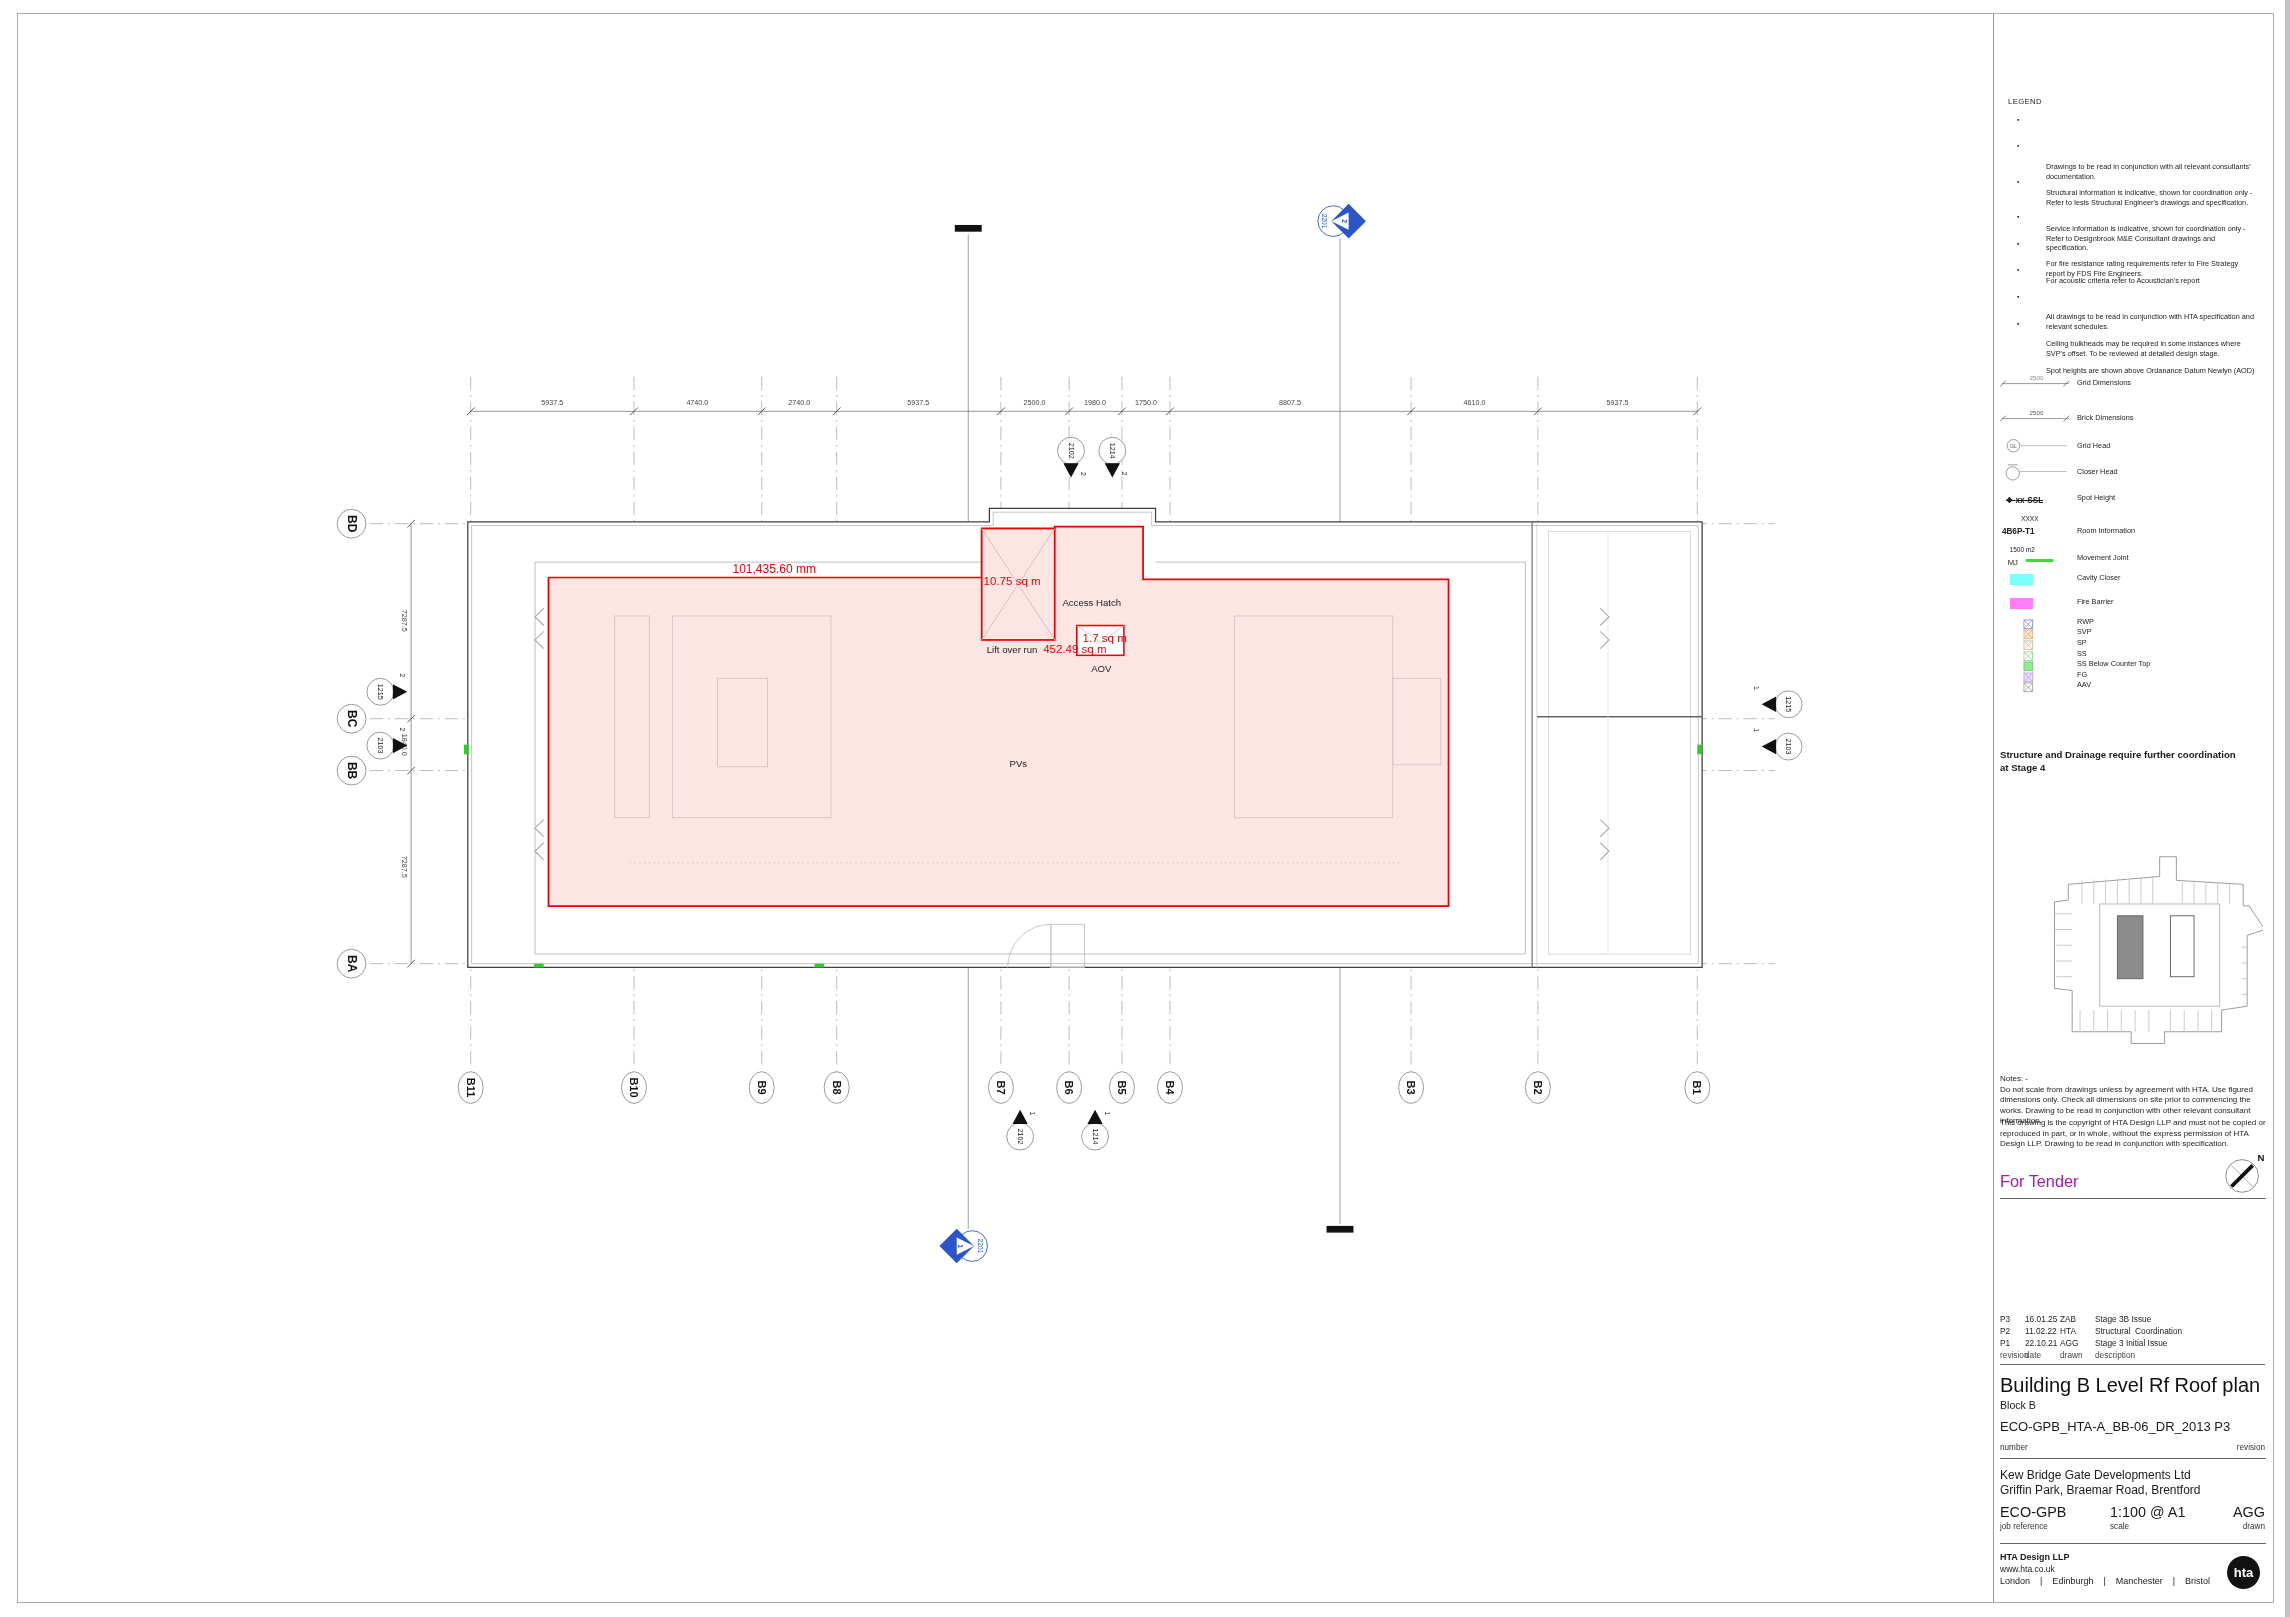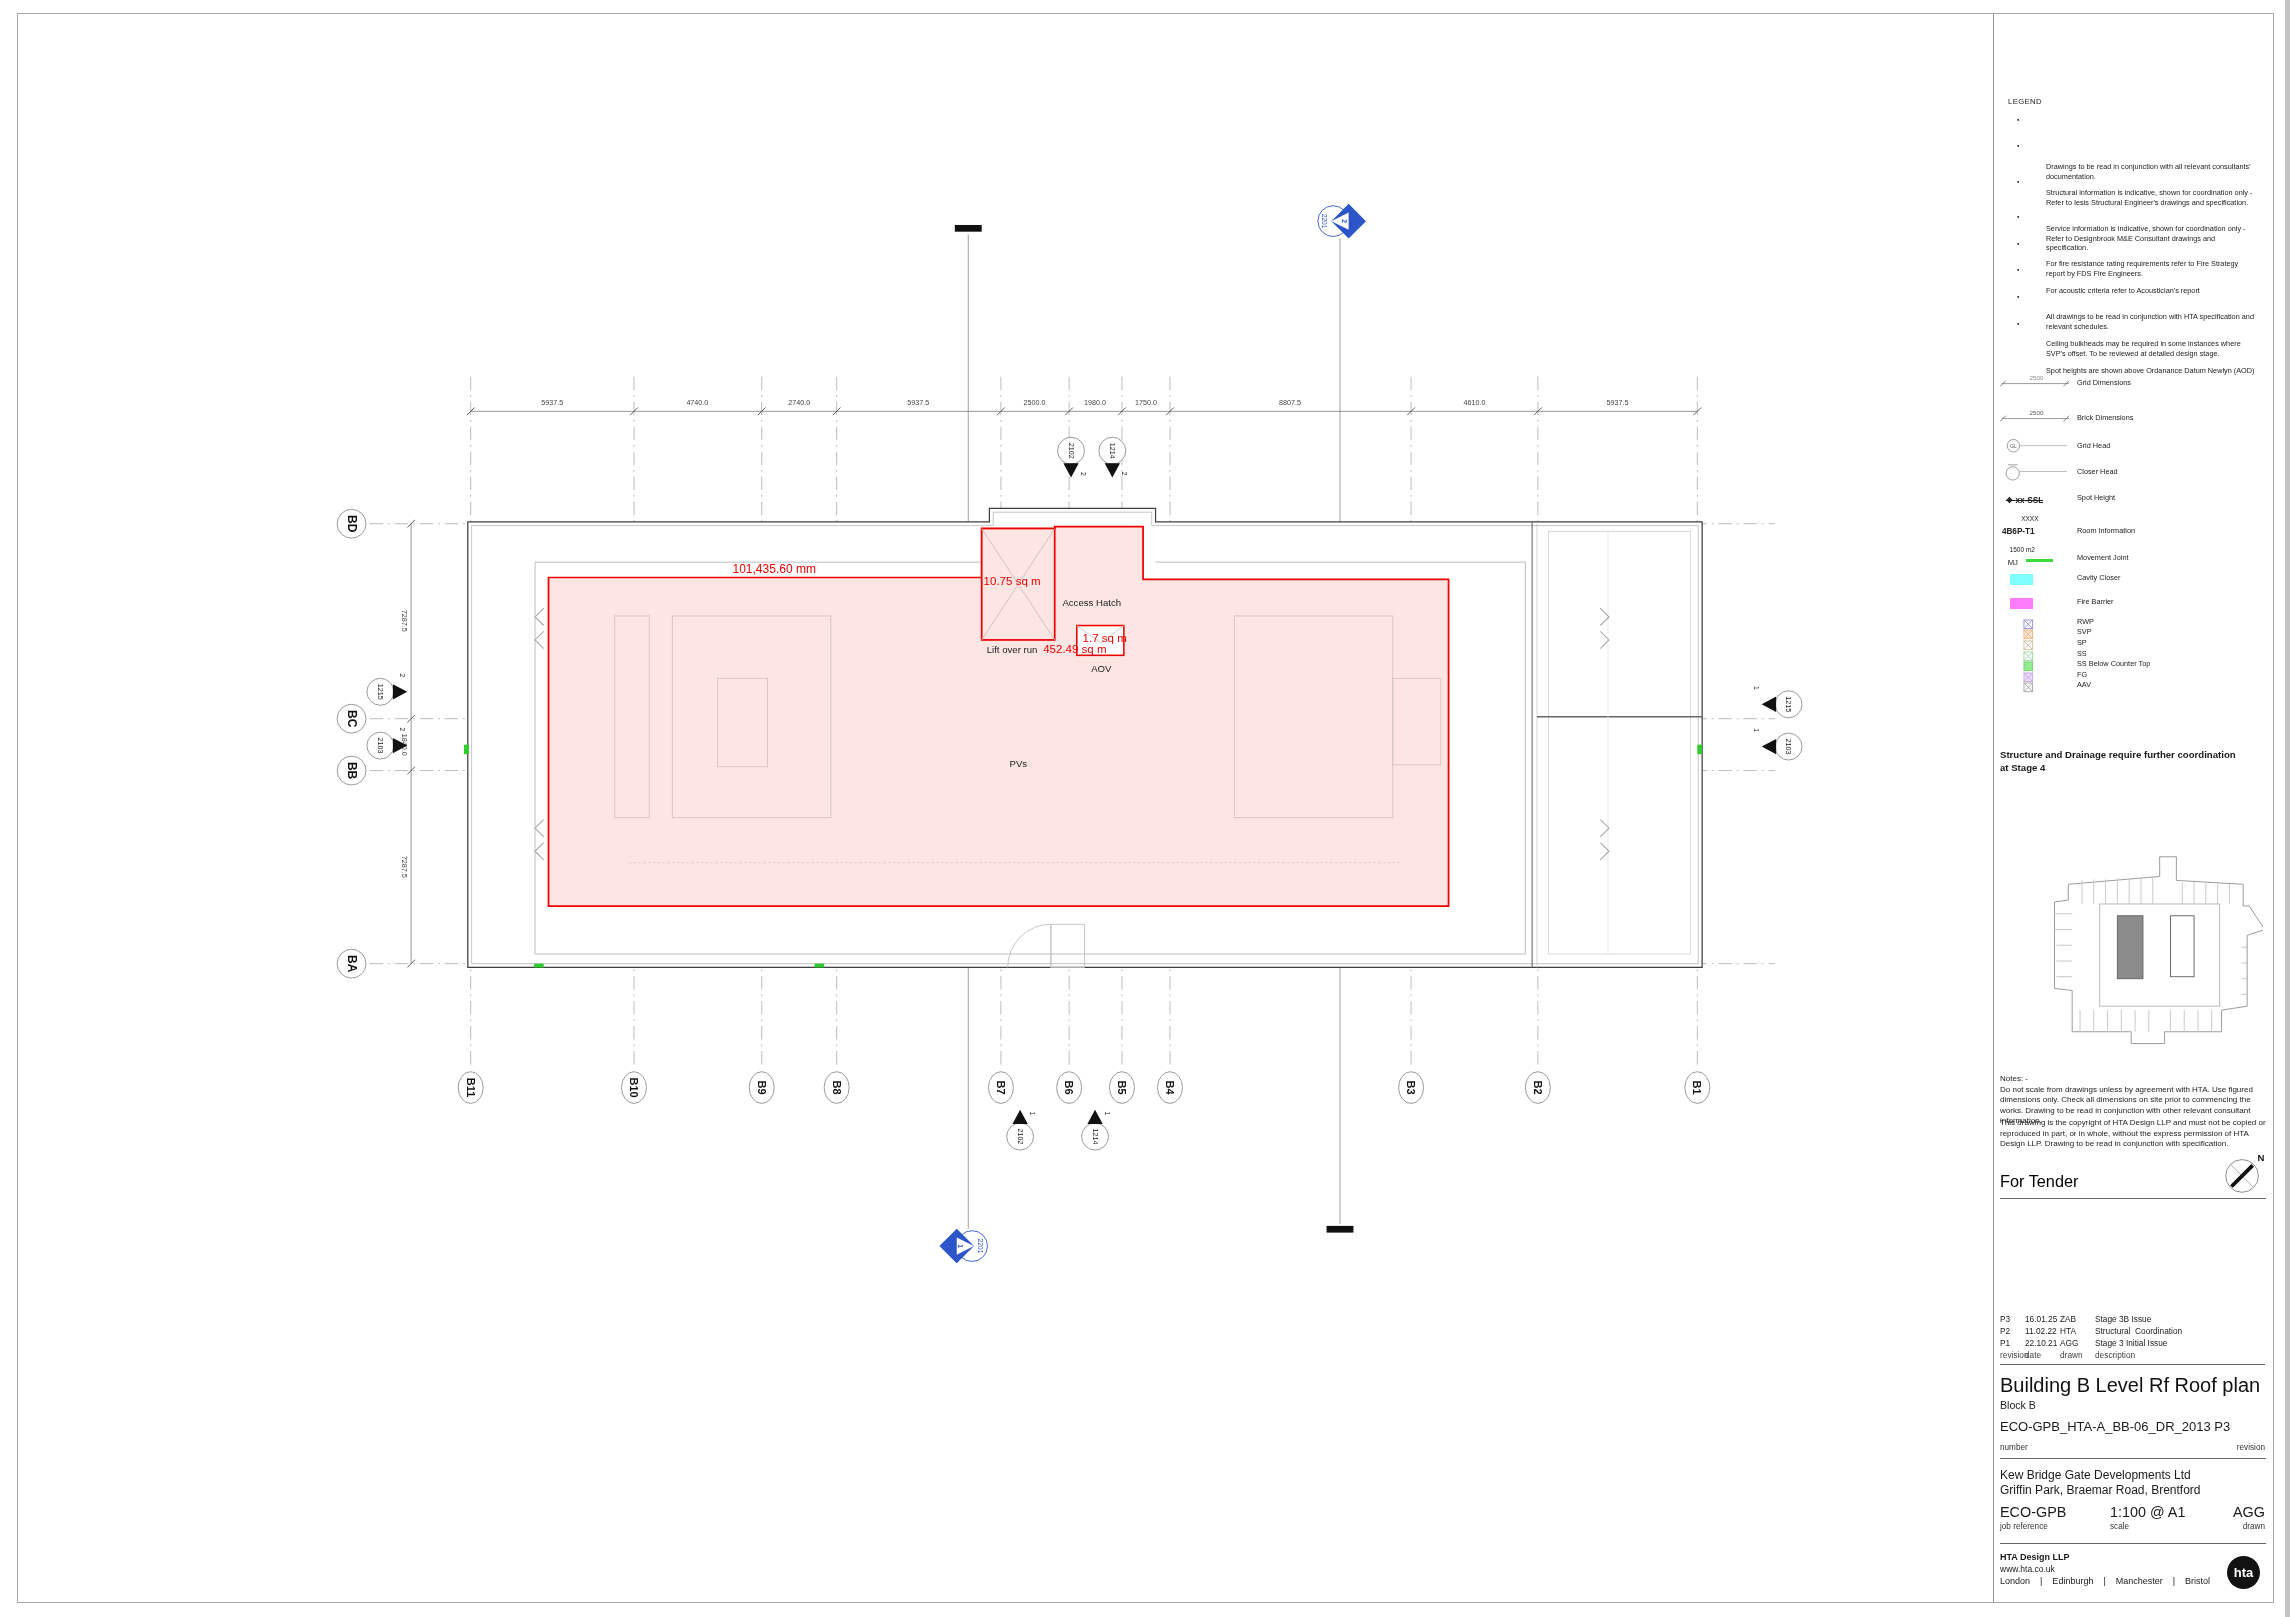--- a/index.html
+++ b/index.html
@@ -22,21 +22,21 @@
   .lg-note{left:2046px;width:213px;font-size:7.3px;line-height:1.32;color:#222;margin-top:46px;}
   .lg-bullet{left:2017px;font-size:6.7px;color:#222;}
   .lg-row{left:2000px;width:265px;height:17.3px;}
   .lg-icon{position:absolute;left:0;top:0;}
   .lg-label{position:absolute;left:77px;top:1.9px;font-size:7.3px;color:#222;}
   .lg-sym-txt{font-size:8.2px;font-weight:bold;color:#222;}
   .lg-sym-sub{font-size:6.5px;color:#222;}
   .swatch{display:inline-block;width:23px;height:10.6px;}
   .structure-note{left:2000px;top:749px;font-size:9.6px;font-weight:bold;line-height:1.35;white-space:pre-line;width:259px;}
   .notes-txt{left:2000px;top:1074px;width:267px;font-size:8px;line-height:1.32;white-space:pre-line;color:#222;}
-  .for-tender{left:2000px;top:1172px;font-size:16.3px;color:#000000;}
+  .for-tender{left:2000px;top:1172px;font-size:16.3px;color:#a21caf;}
   .rule{border-top:1px solid #666;height:0;}
   .rev-table{left:2000px;top:1313px;width:265px;font-size:8.3px;color:#222;border-bottom:1px solid #666;padding-bottom:2.9px;}
   .rev-row{display:grid;grid-template-columns:25px 35px 35px auto;line-height:1.45;white-space:pre;}
   .tb-title{left:2000px;top:1374px;font-size:20px;color:#111;}
   .tb-sub{left:2000px;top:1399px;font-size:10.6px;}
   .tb-number{left:2000px;top:1419px;font-size:13px;}
   .tb-slabel{font-size:8.2px;color:#333;}
   .tb-client{left:2000px;top:1468px;font-size:12px;line-height:1.25;white-space:pre-line;}
   .tb-big{font-size:14.4px;}
   .tb-firm{left:2000px;top:1552px;font-size:9px;font-weight:bold;}
@@ -268,21 +268,21 @@
 
   <div class="abs lg-bullet" style="top:116px">▪</div>
   <div class="abs lg-note" style="top:116px">Drawings to be read in conjunction with all relevant consultants' documentation.</div>
   <div class="abs lg-bullet" style="top:142px">▪</div>
   <div class="abs lg-note" style="top:142px">Structural information is indicative, shown for coordination only - Refer to Iesis Structural Engineer's drawings and specification.</div>
   <div class="abs lg-bullet" style="top:178px">▪</div>
   <div class="abs lg-note" style="top:178px">Service information is indicative, shown for coordination only - Refer to Designbrook M&amp;E Consultant drawings and specification.</div>
   <div class="abs lg-bullet" style="top:213px">▪</div>
   <div class="abs lg-note" style="top:213px">For fire resistance rating requirements refer to Fire Strategy report by FDS Fire Engineers.</div>
   <div class="abs lg-bullet" style="top:240px">▪</div>
-  <div class="abs lg-note" style="top:240px">For acoustic criteria refer to Acoustician's report</div>
+  <div class="abs lg-note" style="top:230px">For acoustic criteria refer to Acoustician's report</div>
   <div class="abs lg-bullet" style="top:266px">▪</div>
   <div class="abs lg-note" style="top:266px">All drawings to be read in conjunction with HTA specification and relevant schedules.</div>
   <div class="abs lg-bullet" style="top:293px">▪</div>
   <div class="abs lg-note" style="top:293px">Ceiling bulkheads may be required in some instances where SVP's offset.  To be reviewed at detailed design stage.</div>
   <div class="abs lg-bullet" style="top:320px">▪</div>
   <div class="abs lg-note" style="top:320px">Spot heights are shown above Ordanance Datum Newlyn (AOD)</div>
 
   <div class="abs lg-row" style="top:373px">
     <span class="lg-icon">
       <svg width="73" height="15.4" viewBox="0 0 76 16">

